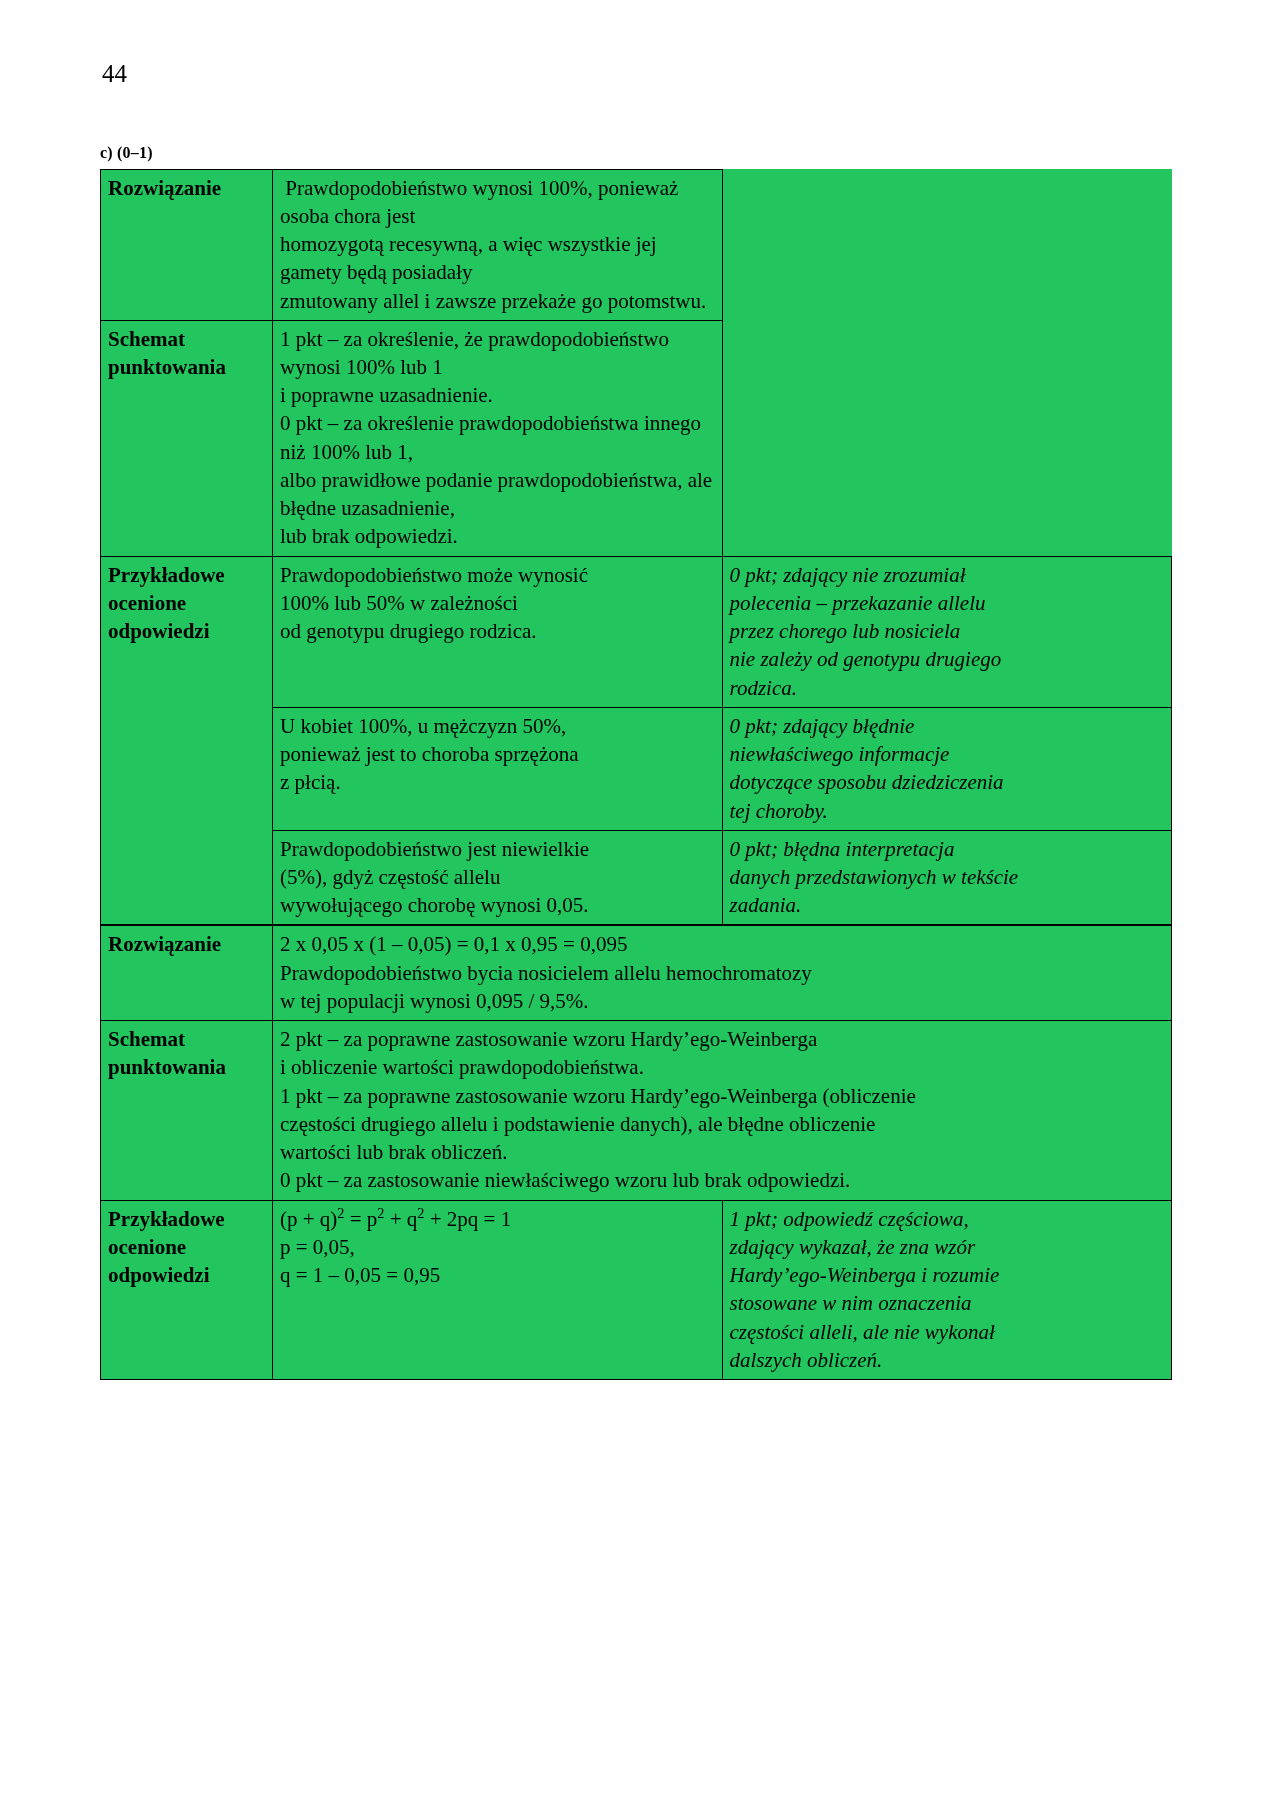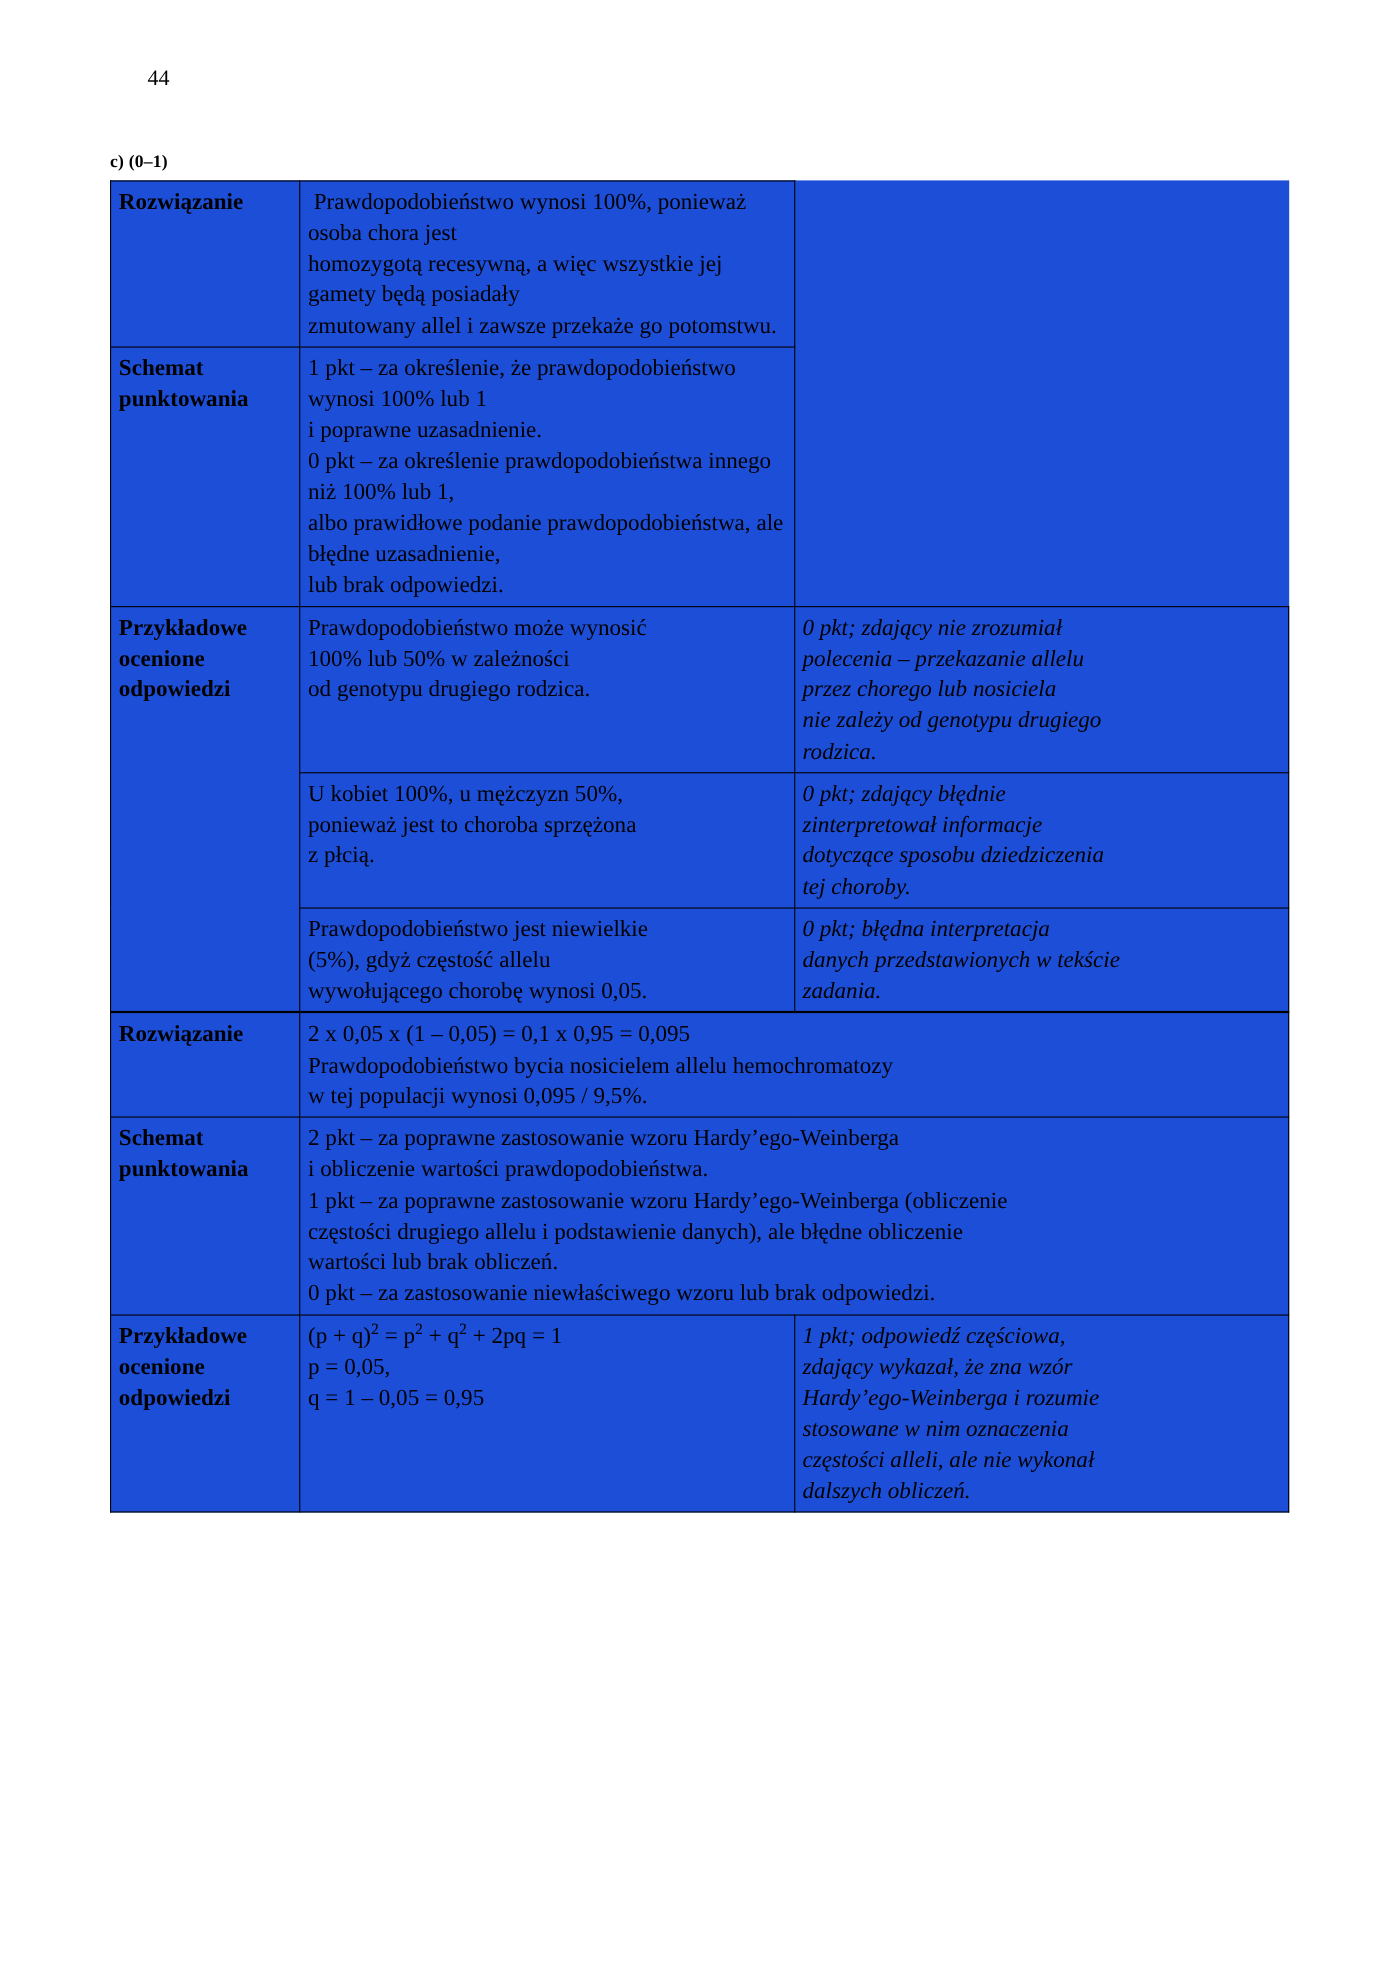--- a/index.html
+++ b/index.html
@@ -28,44 +28,43 @@
   .running-head {
     display: flex;
     align-items: baseline;
     font-style: italic;
     font-size: 19.5px;
     margin: 0 0 0 2px;
     white-space: nowrap;
   }
   .running-head .page-number {
     font-style: normal;
-    font-size: 20px;
+    font-size: 25px;
     width: 52px;
     flex: none;
-    margin-left: 32px;
   }
 
   
   .section-label {
     font-weight: bold;
     font-size: 16px;
     margin: 0;
     padding: 0;
     line-height: 1.1;
     letter-spacing: 0.2px;
   }
   .sec-c { margin-top: 56px; margin-bottom: 7px; }
   .sec-d { margin-top: 27px; margin-bottom: 7px; }
 
   
   table.scheme {
     border-collapse: collapse;
     width: 1072px;
     table-layout: fixed;
-    background: #1d4ed8;
+    background: #22c55e;
   }
   table.scheme td {
     border: 1.6px solid #000;
     vertical-align: top;
     padding: 4px 7px 5px 7px;
     font-size: 21px;
     line-height: 1.345;
   }
   td.label {
     font-weight: bold;
@@ -148,21 +147,21 @@
       </tr>
 
       <tr>
         <td class="ex-left">
           <span class="line">U kobiet 100%, u mężczyzn 50%,</span>
           <span class="line">ponieważ jest to choroba sprzężona</span>
           <span class="line">z płcią.</span>
         </td>
         <td class="ex-right">
           <span class="line">0 pkt; zdający błędnie</span>
-          <span class="line">zinterpretował informacje</span>
+          <span class="line">niewłaściwego informacje</span>
           <span class="line">dotyczące sposobu dziedziczenia</span>
           <span class="line">tej choroby.</span>
         </td>
       </tr>
 
       <tr>
         <td class="ex-left">
           <span class="line">Prawdopodobieństwo jest niewielkie</span>
           <span class="line">(5%), gdyż częstość allelu</span>
           <span class="line">wywołującego chorobę wynosi 0,05.</span>

